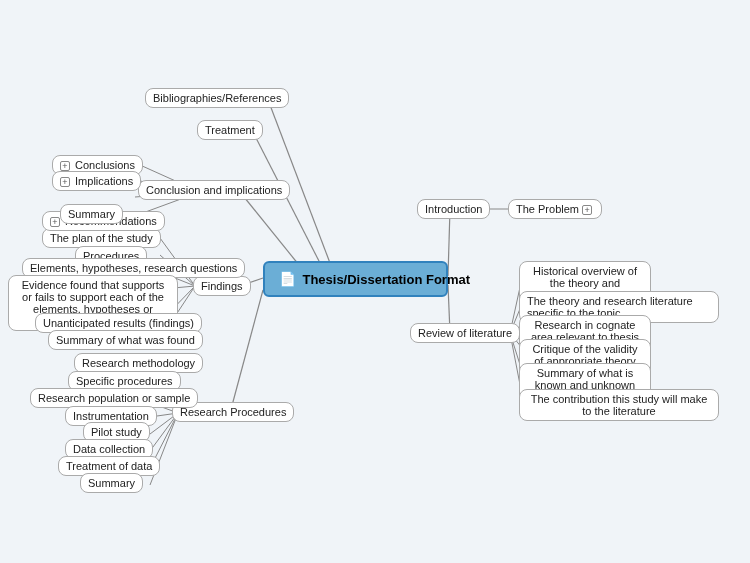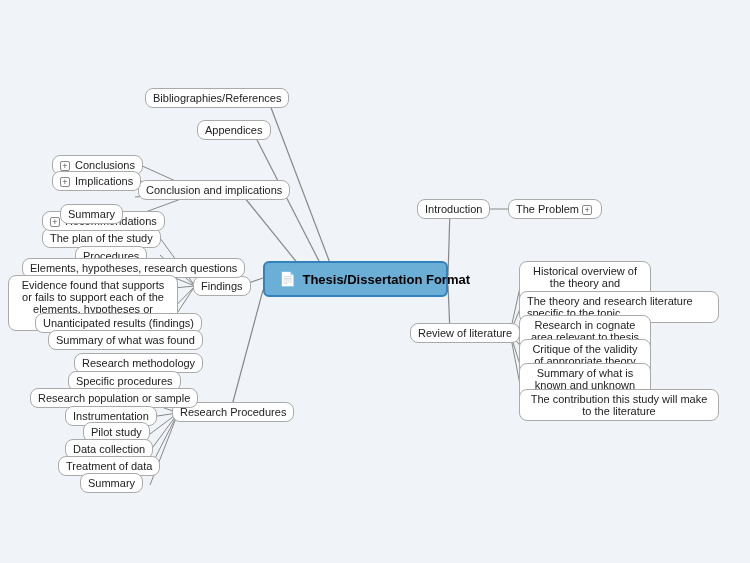--- a/index.html
+++ b/index.html
@@ -189,21 +189,21 @@
 </div>
 <div class="node" style="left:42px; top:187px;margin-top:24px;">
   <span class="expand-btn">+</span>
   <span>Recommendations</span>
 </div>
 <div class="node" style="left:60px; top:204px;">
   <span>Summary</span>
 </div>
 
 <div class="node" style="left:197px; top:120px;">
-  <span>Appendices</span>
+  <span>Treatment</span>
 </div>
 
 <div class="node" style="left:145px; top:88px;">
   <span>Bibliographies/References</span>
 </div>
 
 <div class="node" style="left:172px; top:402px;">
   <span>Research Procedures</span>
 </div>
 

